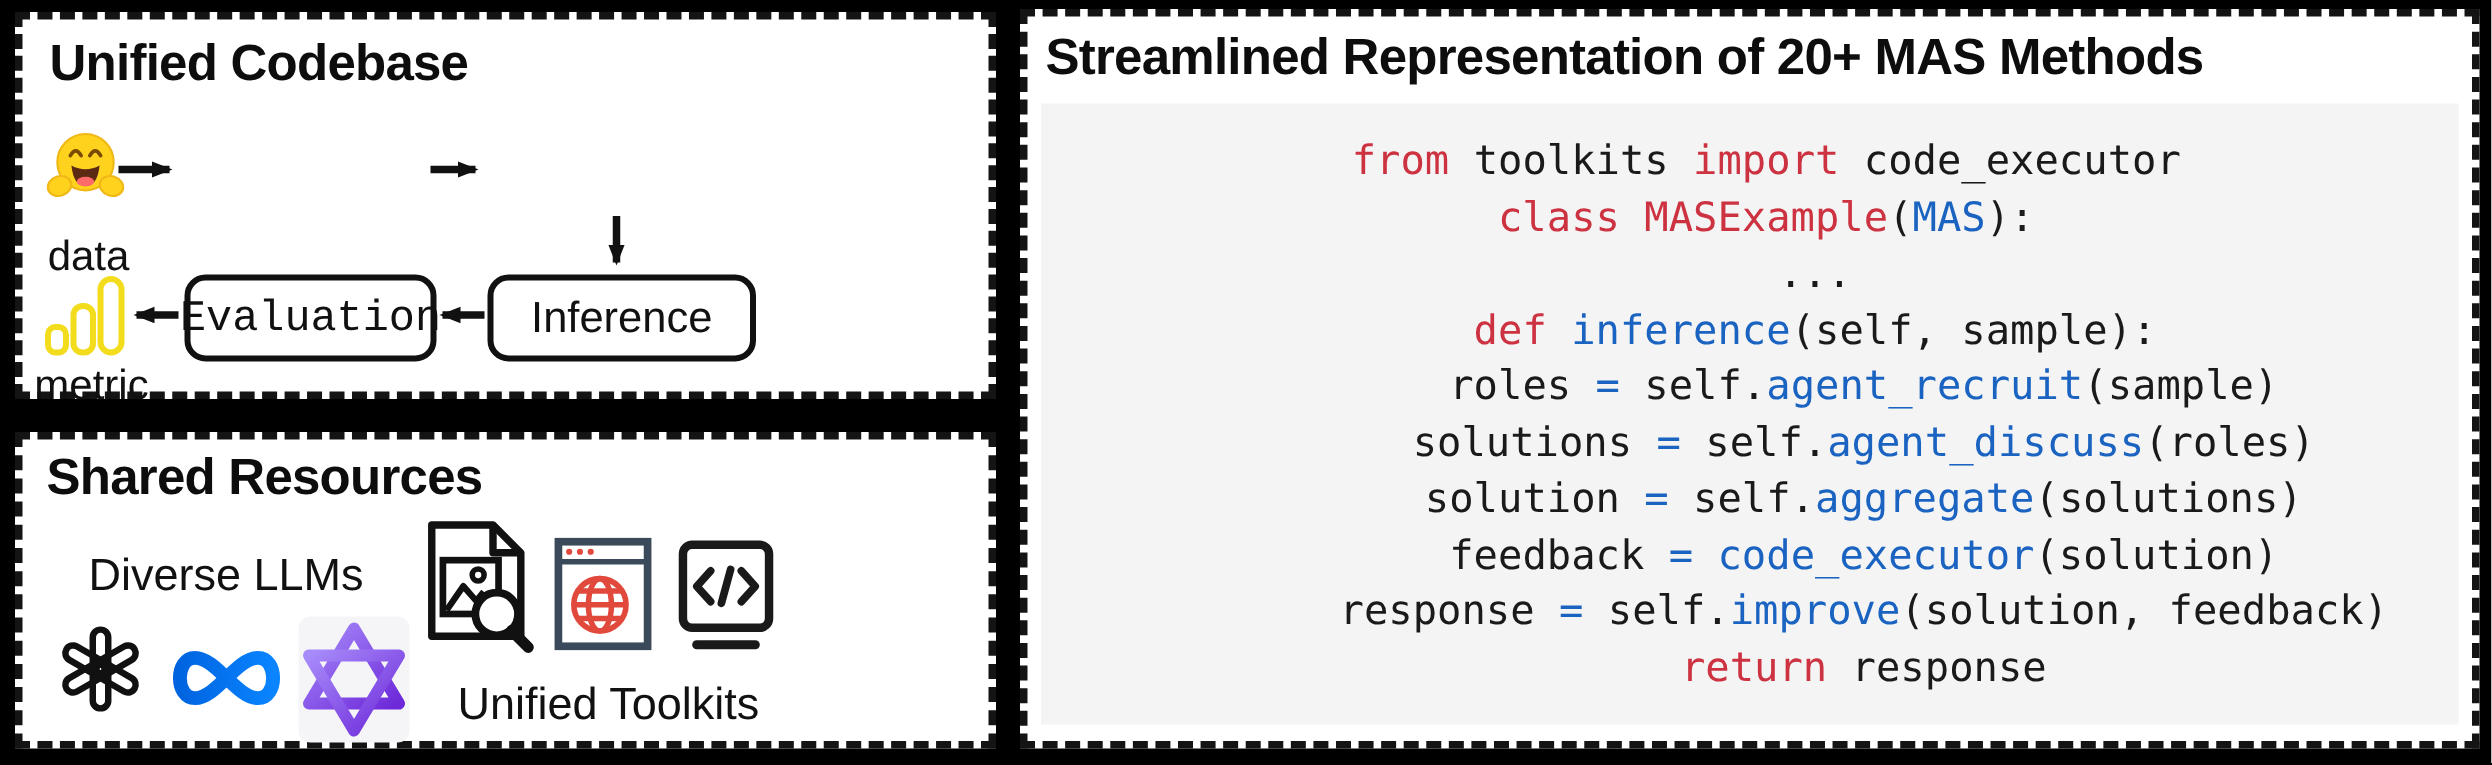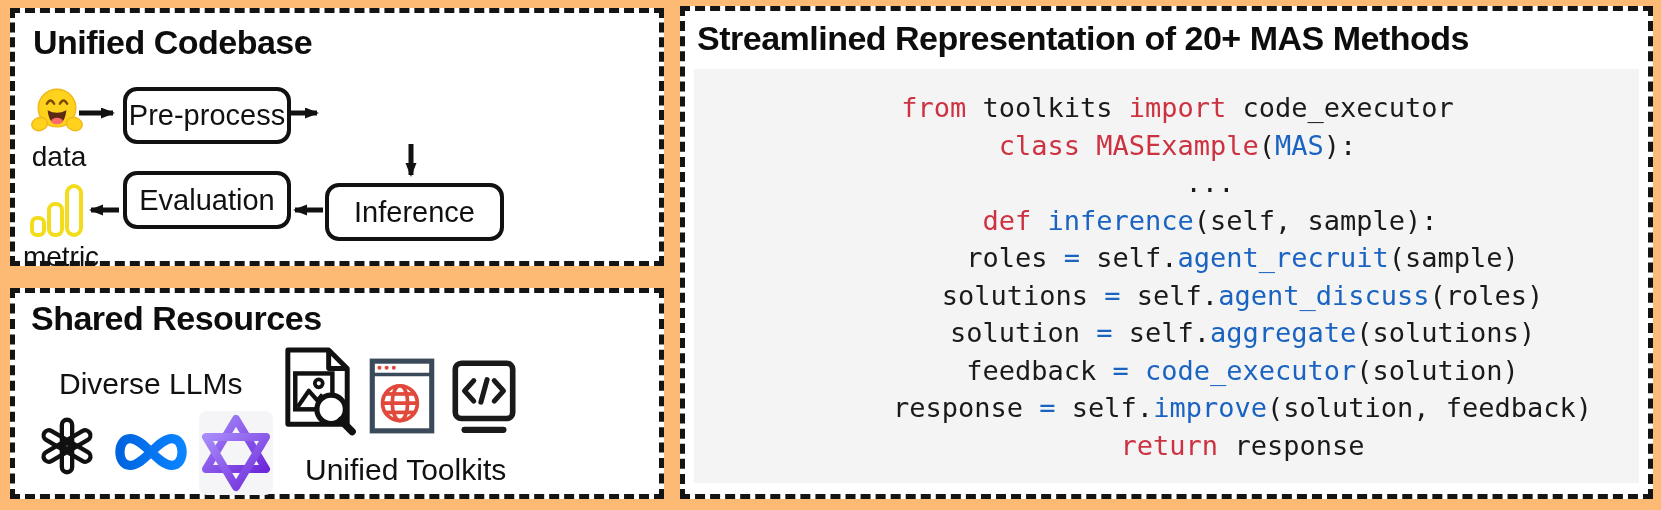--- a/index.html
+++ b/index.html
@@ -1,17 +1,17 @@
 <!DOCTYPE html>
 <html style="--red: #cd3241; --blue: #1b63c1; --codeBg: #f4f4f5; --metricYellow: #f2dc1c; --hfYellow: #ffd21e; --metaBlue: #0866ff; --qwenPurple: #7c3aed; --browserNavy: #3b4a5a; --globeRed: #e0493b; --ink: #141414;"><head>
 <meta charset="utf-8">
 <style>
   html,body{margin:0;padding:0;background:#ffffff;}
   .canvas{
-    position:relative;width:1661px;height:510px;background:#fdba74;
+    position:relative;width:1661px;height:510px;background:#000000;
     font-family:"Liberation Sans",sans-serif;color:#111;overflow:hidden;
   }
   .panel{
     position:absolute;box-sizing:border-box;
     border:5px dashed #141414;background:#ffffff;
   }
   .panel-a{left:10px;top:8px;width:654px;height:258px;}
   .panel-b{left:10px;top:288px;width:654px;height:211px;}
   .panel-c{left:680px;top:6px;width:973px;height:493px;}
   .panel-title{
@@ -70,25 +70,24 @@
       <svg width="52" height="52" viewBox="0 0 72 72">
         <circle cx="36" cy="32" r="26" fill="#ffd21e" stroke="#f0b816" stroke-width="2"></circle>
         <path d="M22,26 q5,-9 10,0" stroke="#7a4b00" stroke-width="3.4" fill="none" stroke-linecap="round"></path>
         <path d="M40,26 q5,-9 10,0" stroke="#7a4b00" stroke-width="3.4" fill="none" stroke-linecap="round"></path>
         <path d="M23,35 Q36,42 49,35 Q47,54 36,54 Q25,54 23,35 Z" fill="#5c2a12"></path>
         <ellipse cx="36" cy="50" rx="8" ry="4.5" fill="#ff6b6b"></ellipse>
         <ellipse cx="12" cy="54" rx="11" ry="9" fill="#ffd21e" stroke="#f0b816" stroke-width="2" transform="rotate(-18 12 54)"></ellipse>
         <ellipse cx="60" cy="54" rx="11" ry="9" fill="#ffd21e" stroke="#f0b816" stroke-width="2" transform="rotate(18 60 54)"></ellipse>
       </svg>
     </span>
-    <span class="small-label" style="left:6px;top:128px;width:76px;text-align:center;">data</span>
+    <span class="small-label" style="left:6px;top:142px;width:76px;text-align:center;">data</span>
 
-    <div class="fbox" style="left:108px;top:74px;width:168px;height:57px;">Pre-process</div>
     <div class="fbox" style="left:310px;top:170px;width:179px;height:58px;">Inference</div>
-    <div class="fbox" style="left:108px;top:158px;width:168px;height:58px;">Evaluation</div>
+    <div class="fbox" style="left:108px;top:170px;width:168px;height:58px;font-family:Liberation Mono, monospace;">Evaluation</div>
 
     <span class="iconbox" style="left:14px;top:168px;">
       <svg width="56" height="60" viewBox="0 0 56 60">
         <rect x="3" y="37" width="12" height="17" rx="5" fill="#fff" stroke="#f2dc1c" stroke-width="4"></rect>
         <rect x="20" y="23" width="13" height="31" rx="6" fill="#fff" stroke="#f2dc1c" stroke-width="4"></rect>
         <rect x="38" y="5" width="14" height="49" rx="7" fill="#fff" stroke="#f2dc1c" stroke-width="4"></rect>
       </svg>
     </span>
     <span class="small-label" style="left:-4px;top:228px;width:100px;">metric</span>
   </section>

